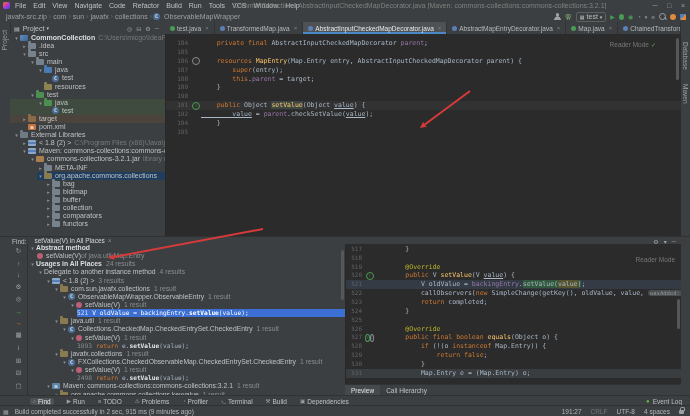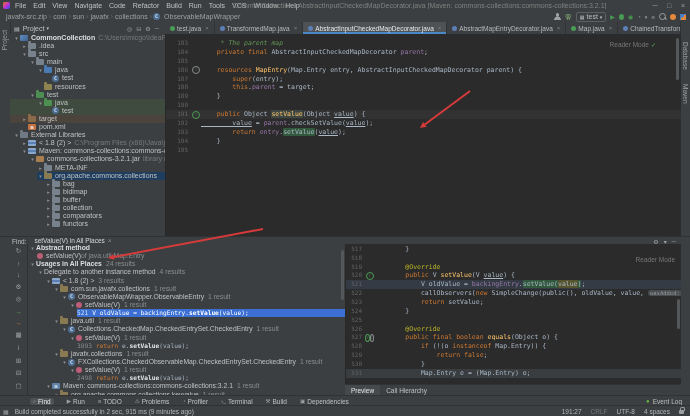--- a/index.html
+++ b/index.html
@@ -379,25 +379,20 @@
     <div class="trow" style="padding-left: 35px;">
       <span class="chev">▸</span>
       <span class="ic fold f"></span>
       <span class="lbl">functors</span>
     </div>
   </div>
 
 <div class="abs" id="editor">
   <div id="edlines">
       <div class="cl">
-        <span class="lnum">183</span>
-        <span class="gic"></span>
-        <pre><span class="c">     * The parent map</span></pre>
-      </div>
-      <div class="cl">
         <span class="lnum">184</span>
         <span class="gic"></span>
         <pre><span class="k">    private final </span><span class="t">AbstractInputCheckedMapDecorator </span><span class="f">parent</span><span class="t">;</span></pre>
       </div>
       <div class="cl">
         <span class="lnum">185</span>
         <span class="gic"></span>
         <pre></pre>
       </div>
       <div class="cl">
@@ -431,25 +426,20 @@
         <span class="lnum">191</span>
         <span class="gic">
           <span class="gi ov">↑</span>
         </span>
         <pre><span class="k">    public </span><span class="t">Object </span><span class="m bgS">setValue</span><span class="t">(</span><span class="t">Object </span><span class="t u">value</span><span class="t">) {</span></pre>
       </div>
       <div class="cl">
         <span class="lnum">192</span>
         <span class="gic"></span>
         <pre><span class="t u">        value</span><span class="t"> = </span><span class="f">parent</span><span class="t">.checkSetValue(</span><span class="t u">value</span><span class="t">);</span></pre>
-      </div>
-      <div class="cl">
-        <span class="lnum">193</span>
-        <span class="gic"></span>
-        <pre><span class="k">        return </span><span class="f">entry</span><span class="t">.</span><span class="t bgG">setValue</span><span class="t">(</span><span class="t u">value</span><span class="t">);</span></pre>
       </div>
       <div class="cl">
         <span class="lnum">194</span>
         <span class="gic"></span>
         <pre><span class="t">    }</span></pre>
       </div>
       <div class="cl">
         <span class="lnum">195</span>
         <span class="gic"></span>
         <pre></pre>
@@ -629,26 +619,26 @@
           <pre><span class="k">        public </span><span class="t">V </span><span class="m">setValue</span><span class="t">(V </span><span class="t u">value</span><span class="t">) {</span></pre>
         </div>
         <div class="cl cur">
           <span class="lnum">521</span>
           <span class="gic"></span>
           <pre><span class="t">            V oldValue = </span><span class="f">backingEntry</span><span class="t">.</span><span class="t bgG">setValue(</span><span class="t bgY">value</span><span class="t bgG">)</span><span class="t">;</span></pre>
         </div>
         <div class="cl">
           <span class="lnum">522</span>
           <span class="gic"></span>
-          <pre><span class="t">            callObservers(</span><span class="k">new </span><span class="t">SimpleChange(public(), oldValue, value, </span><span class="pill">wasAdded:</span></pre>
+          <pre><span class="t">            callObservers(</span><span class="k">new </span><span class="t">SimpleChange(getKey(), oldValue, value, </span><span class="pill">wasAdded:</span></pre>
         </div>
         <div class="cl">
           <span class="lnum">523</span>
           <span class="gic"></span>
-          <pre><span class="k">            return </span><span class="t">setValue;</span></pre>
+          <pre><span class="k">            return </span><span class="t">completed;</span></pre>
         </div>
         <div class="cl">
           <span class="lnum">524</span>
           <span class="gic"></span>
           <pre><span class="t">        }</span></pre>
         </div>
         <div class="cl">
           <span class="lnum">525</span>
           <span class="gic"></span>
           <pre></pre>

